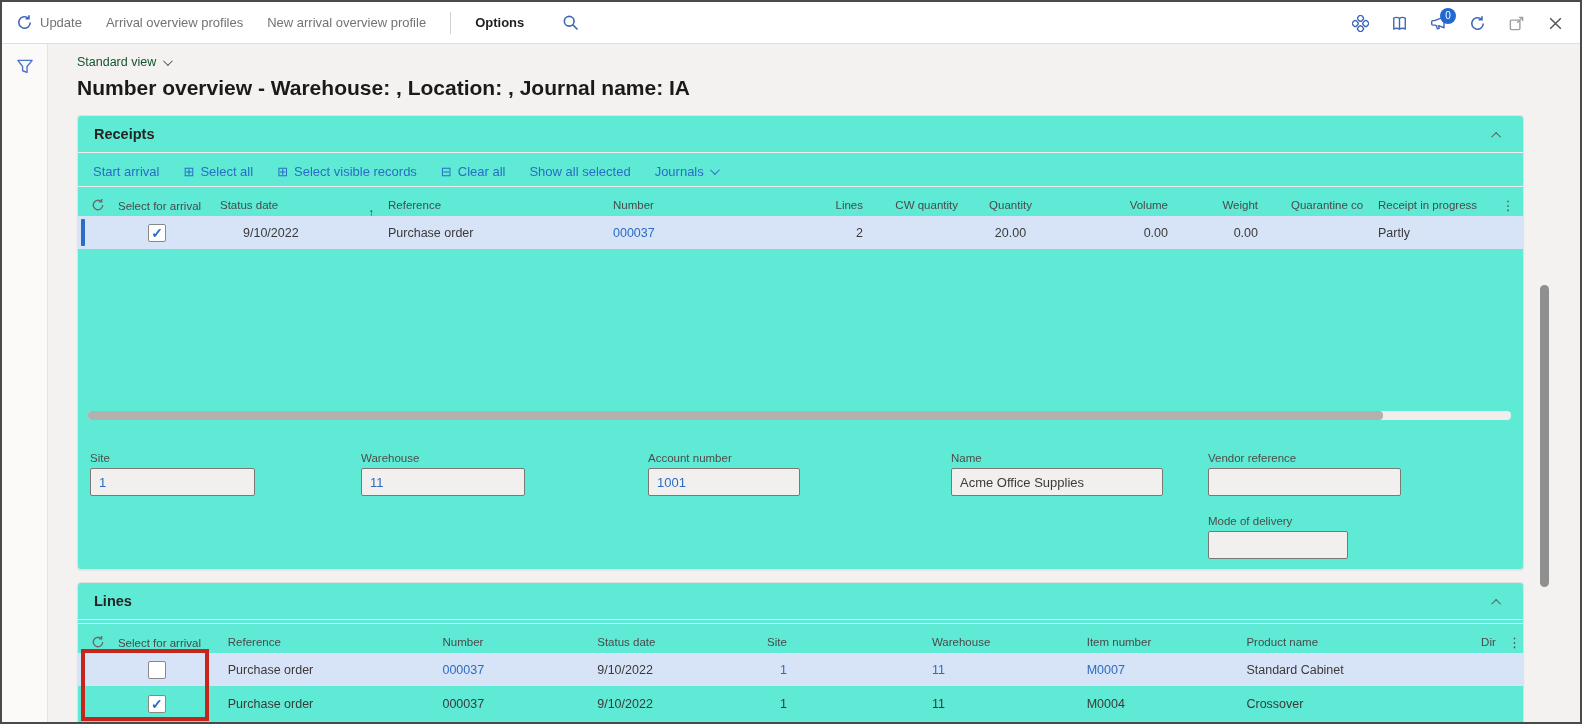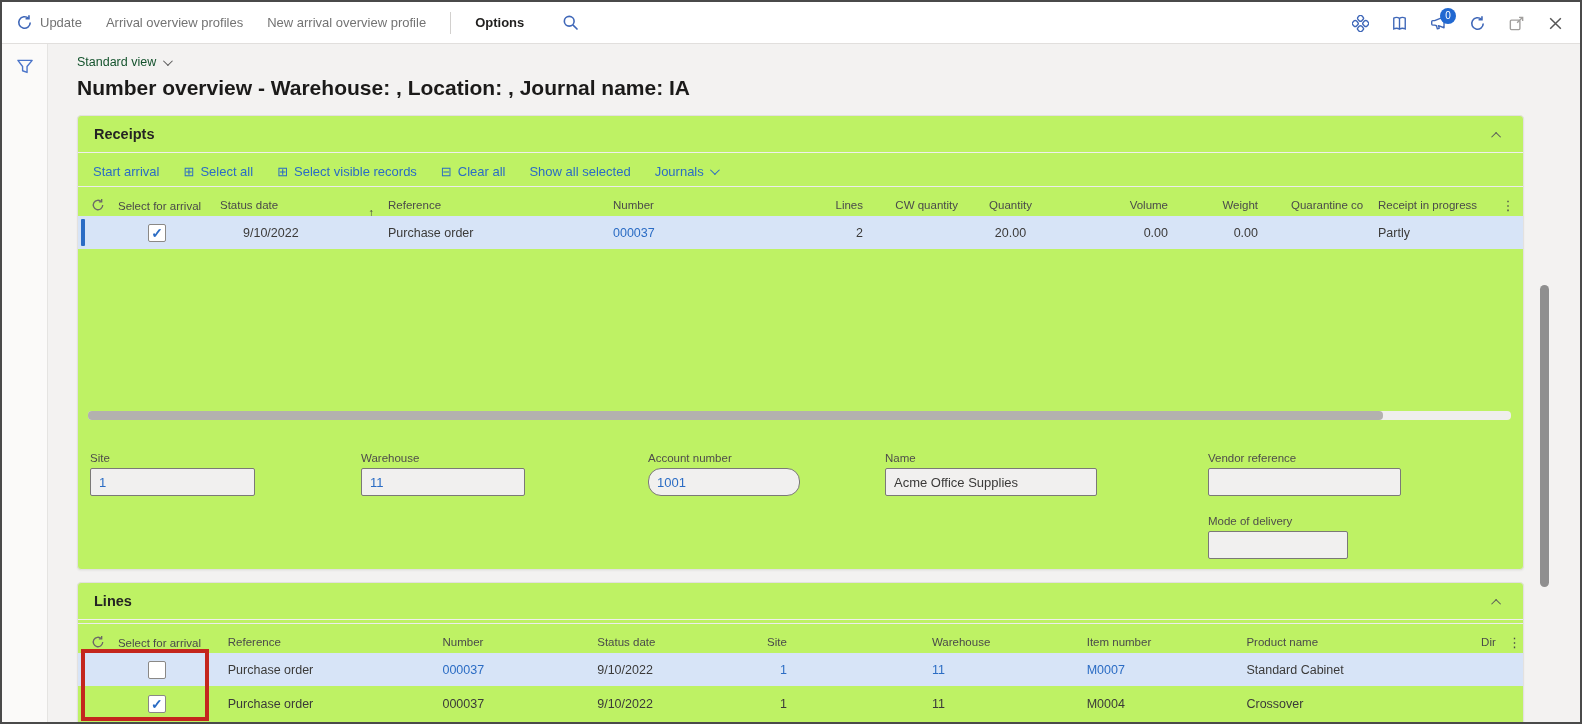--- a/index.html
+++ b/index.html
@@ -30,21 +30,21 @@
   
   .viewsel{position:absolute; left:75px; top:53px; display:flex; align-items:center; gap:7px; font-size:12.5px; color:#14532d;}
   .page-title{position:absolute; left:75px; top:74px; font-size:21px; font-weight:700; color:#1b1a19;}
 
   .chev{display:inline-block; width:7px; height:7px; border-right:1.5px solid #5a5a5a; border-bottom:1.5px solid #5a5a5a;}
   .chev.down{transform:rotate(45deg) translateY(-2px);}
   .chev.up{transform:rotate(-135deg) translateY(-2px);}
   .chev.blue{border-color:var(--accent);}
 
   
-  .card{position:absolute; left:75px; width:1447px; background:#bef264; border:1px solid #e3e1df; border-radius:4px; box-shadow:0 1px 2px rgba(0,0,0,.05);}
+  .card{position:absolute; left:75px; width:1447px; background:#5eead4; border:1px solid #e3e1df; border-radius:4px; box-shadow:0 1px 2px rgba(0,0,0,.05);}
   .card-receipts{top:113px; height:455px;}
   .card-lines{top:580px; height:148px;}
   .card-title{position:absolute; left:16px; top:10px; font-size:14.5px; font-weight:700; color:#252423;}
   .collapse-btn{position:absolute; right:22px; top:16px;}
   .card-hdr-line{position:absolute; left:0; right:0; top:36px; border-top:1px solid #f0efee;}
 
   
   .r-toolbar{position:absolute; left:15px; top:42px; height:26px; display:flex; align-items:center; gap:24px; color:var(--accent); font-size:13px; white-space:nowrap;}
   .tb-item{display:flex; align-items:center; gap:6px; cursor:default;}
   .tb-glyph{font-size:13px; line-height:1;}
@@ -283,23 +283,23 @@
     <div class="fld" style="left:12px; top:336px">
       <label>Site</label>
       <input class="link" style="width: 165px;" value="1">
     </div>
     <div class="fld" style="left:283px; top:336px">
       <label>Warehouse</label>
       <input class="link" style="width: 164px;" value="11">
     </div>
     <div class="fld" style="left:570px; top:336px">
       <label>Account number</label>
-      <input class="link" style="width: 152px; border-radius: 13px;" value="1001">
-    </div>
-    <div class="fld" style="left:807px; top:336px">
+      <input class="link" style="width: 152px;" value="1001">
+    </div>
+    <div class="fld" style="left:873px; top:336px">
       <label>Name</label>
       <input style="width: 212px;" value="Acme Office Supplies">
     </div>
     <div class="fld" style="left:1130px; top:336px">
       <label>Vendor reference</label>
       <input style="width: 193px;" value="">
     </div>
     <div class="fld" style="left:1130px; top:399px">
       <label>Mode of delivery</label>
       <input style="width: 140px;" value="">

